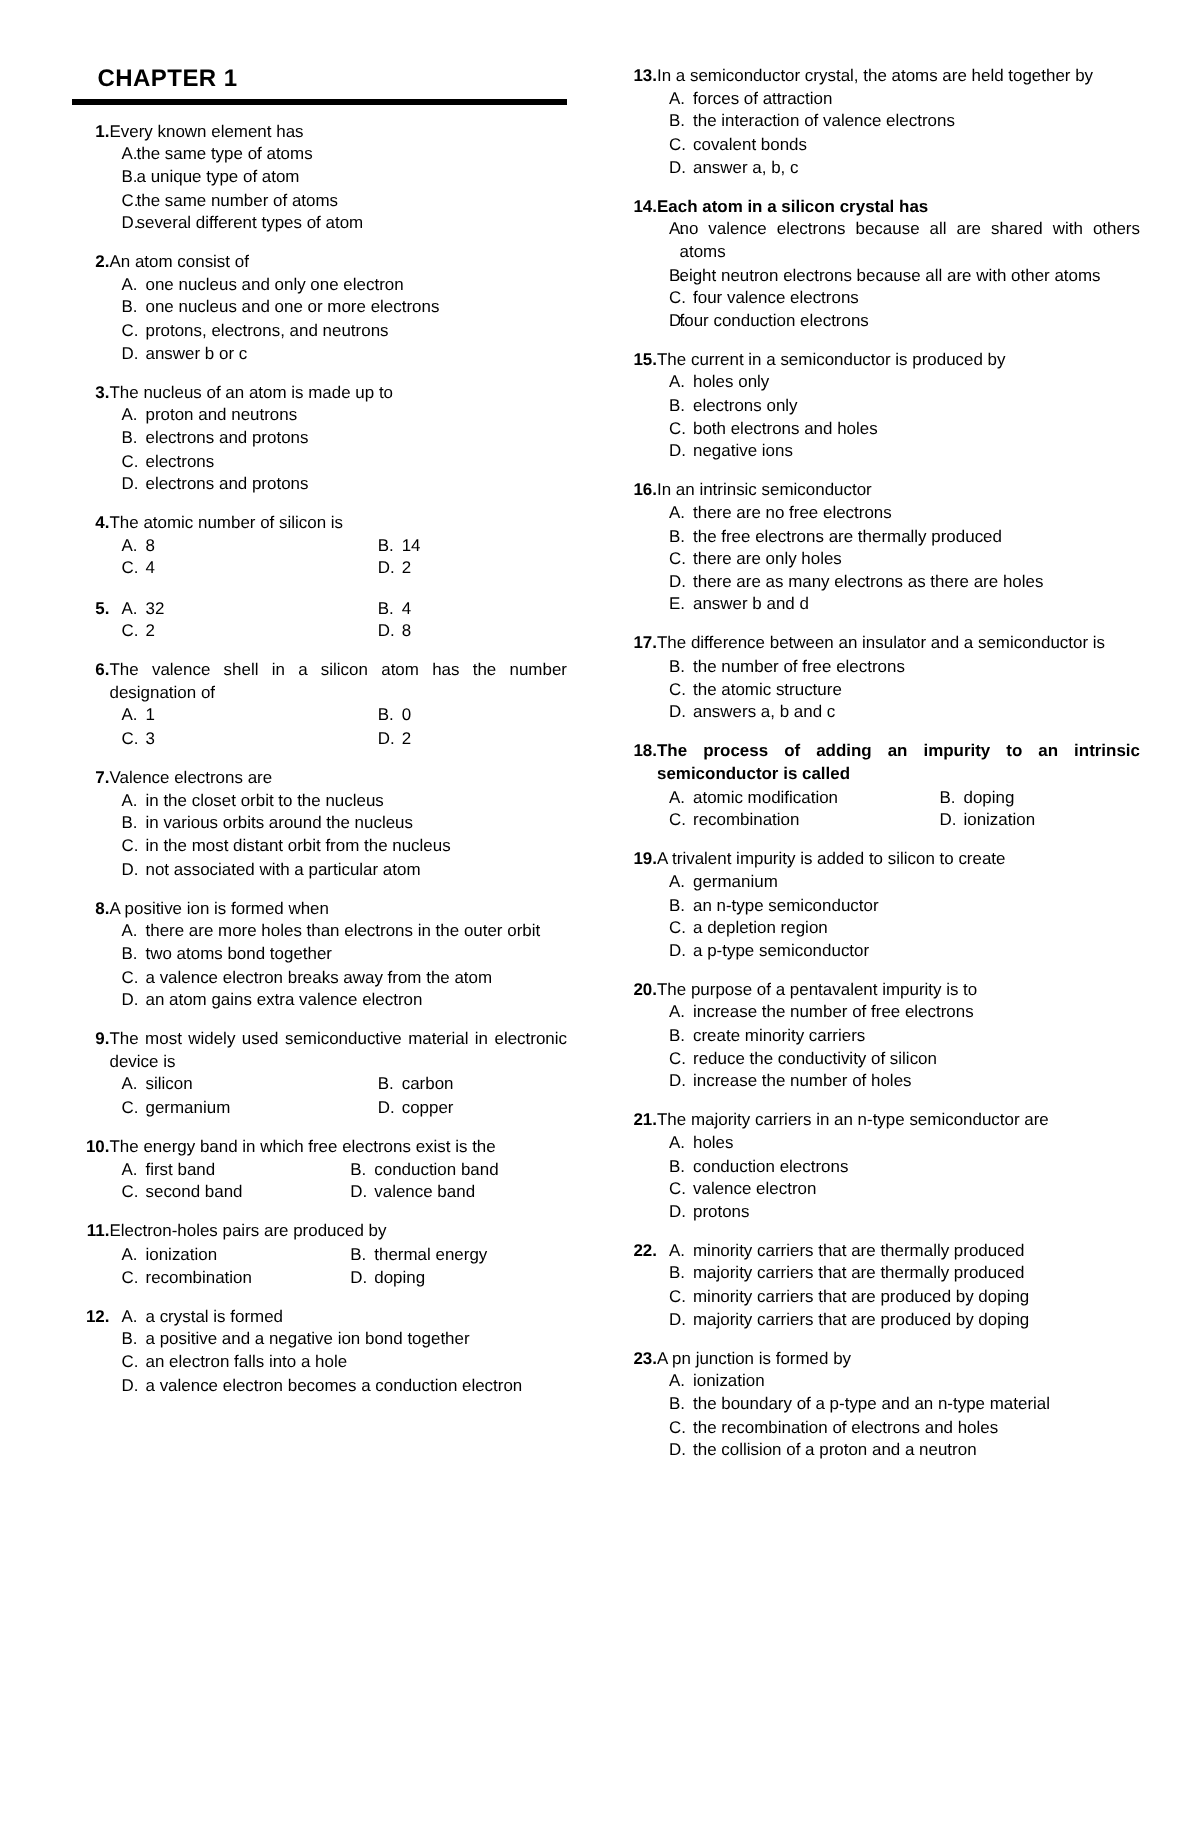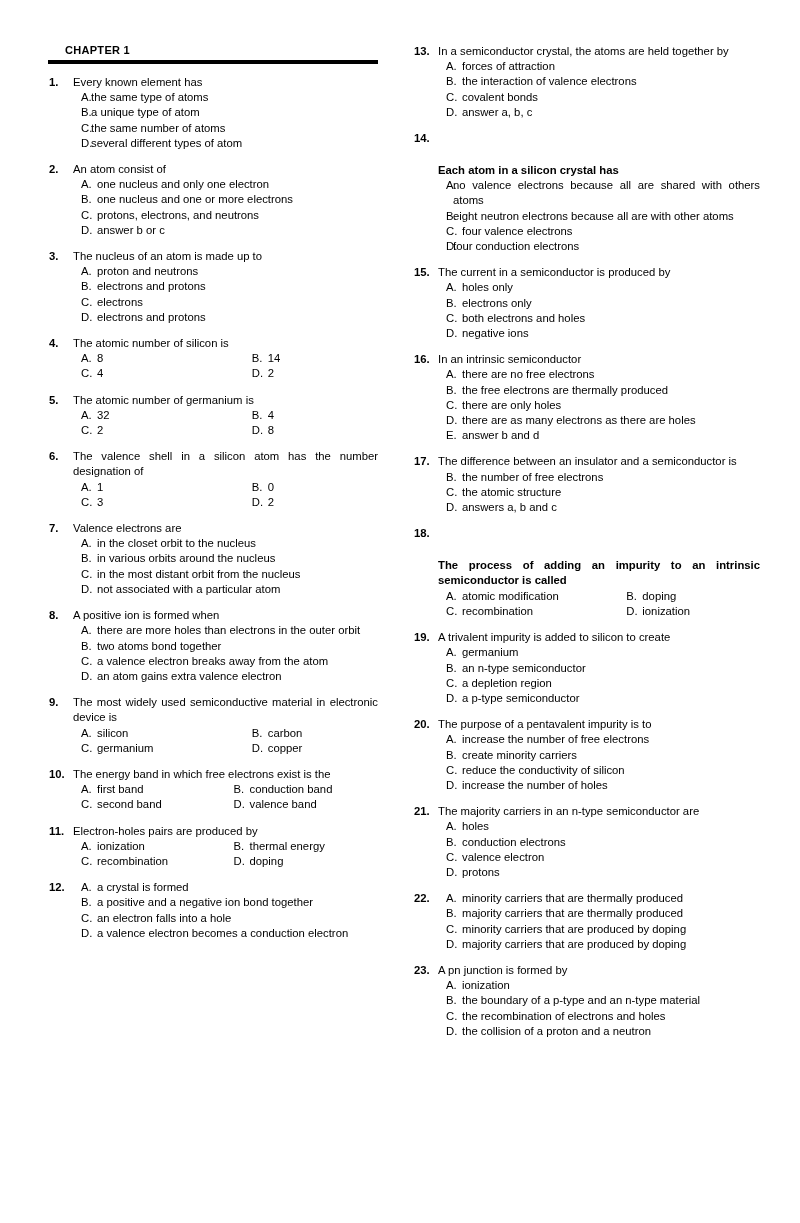--- a/index.html
+++ b/index.html
@@ -37,21 +37,21 @@
   .col-left {
     width: 400px;
     padding: 44px 22px 0 48px;
   }
   .col-right {
     width: 400px;
     padding: 44px 40px 0 13px;
   }
 
   .chapter-head {
-    font-size: 11px;
+    font-size: 16px;
     font-weight: bold;
     letter-spacing: 0.3px;
     padding-left: 17px;
     margin-bottom: 4px;
   }
   .rule {
     height: 4px;
     background: #000;
     width: 330px;
     margin-bottom: 11px;
@@ -60,33 +60,33 @@
   .q {
     display: flex;
     margin-bottom: 11px;
     font-size: 11.3px;
     line-height: 15.2px;
   }
   .q-num {
     width: 25px;
     flex: 0 0 25px;
     font-weight: bold;
-    text-align: left;
+    text-align: right;
     padding-left: 1px;
     box-sizing: border-box;
   }
   .q-body {
     flex: 1 1 auto;
     min-width: 0;
   }
   .q-stem {
     text-align: justify;
     margin-bottom: 0px;
   }
-  .q-stem.bold { font-weight: bold; margin-top: 32px; }
+  .q-stem.bold { font-weight: bold; }
 
   .opts {
     margin-top: 0px;
   }
   .opt {
     display: flex;
     align-items: flex-start;
   }
   .opt-letter {
     flex: 0 0 auto;
@@ -243,21 +243,20 @@
                     <span class="opt-letter">D.</span>
                     <span class="opt-text">2</span>
                   </div>
                 </div>
               </div>
             </div>
           </div>
           <div class="q">
             <div class="q-num">5.</div>
             <div class="q-body">
-              <div class="q-stem">The atomic number of germanium is</div>
               <div class="opts opts-grid grid-wide">
                 <div class="opt-row">
                   <div class="opt-cell c1">
                     <span class="opt-letter">A.</span>
                     <span class="opt-text bold">32</span>
                   </div>
                   <div class="opt-cell c2">
                     <span class="opt-letter">B.</span>
                     <span class="opt-text">4</span>
                   </div>

